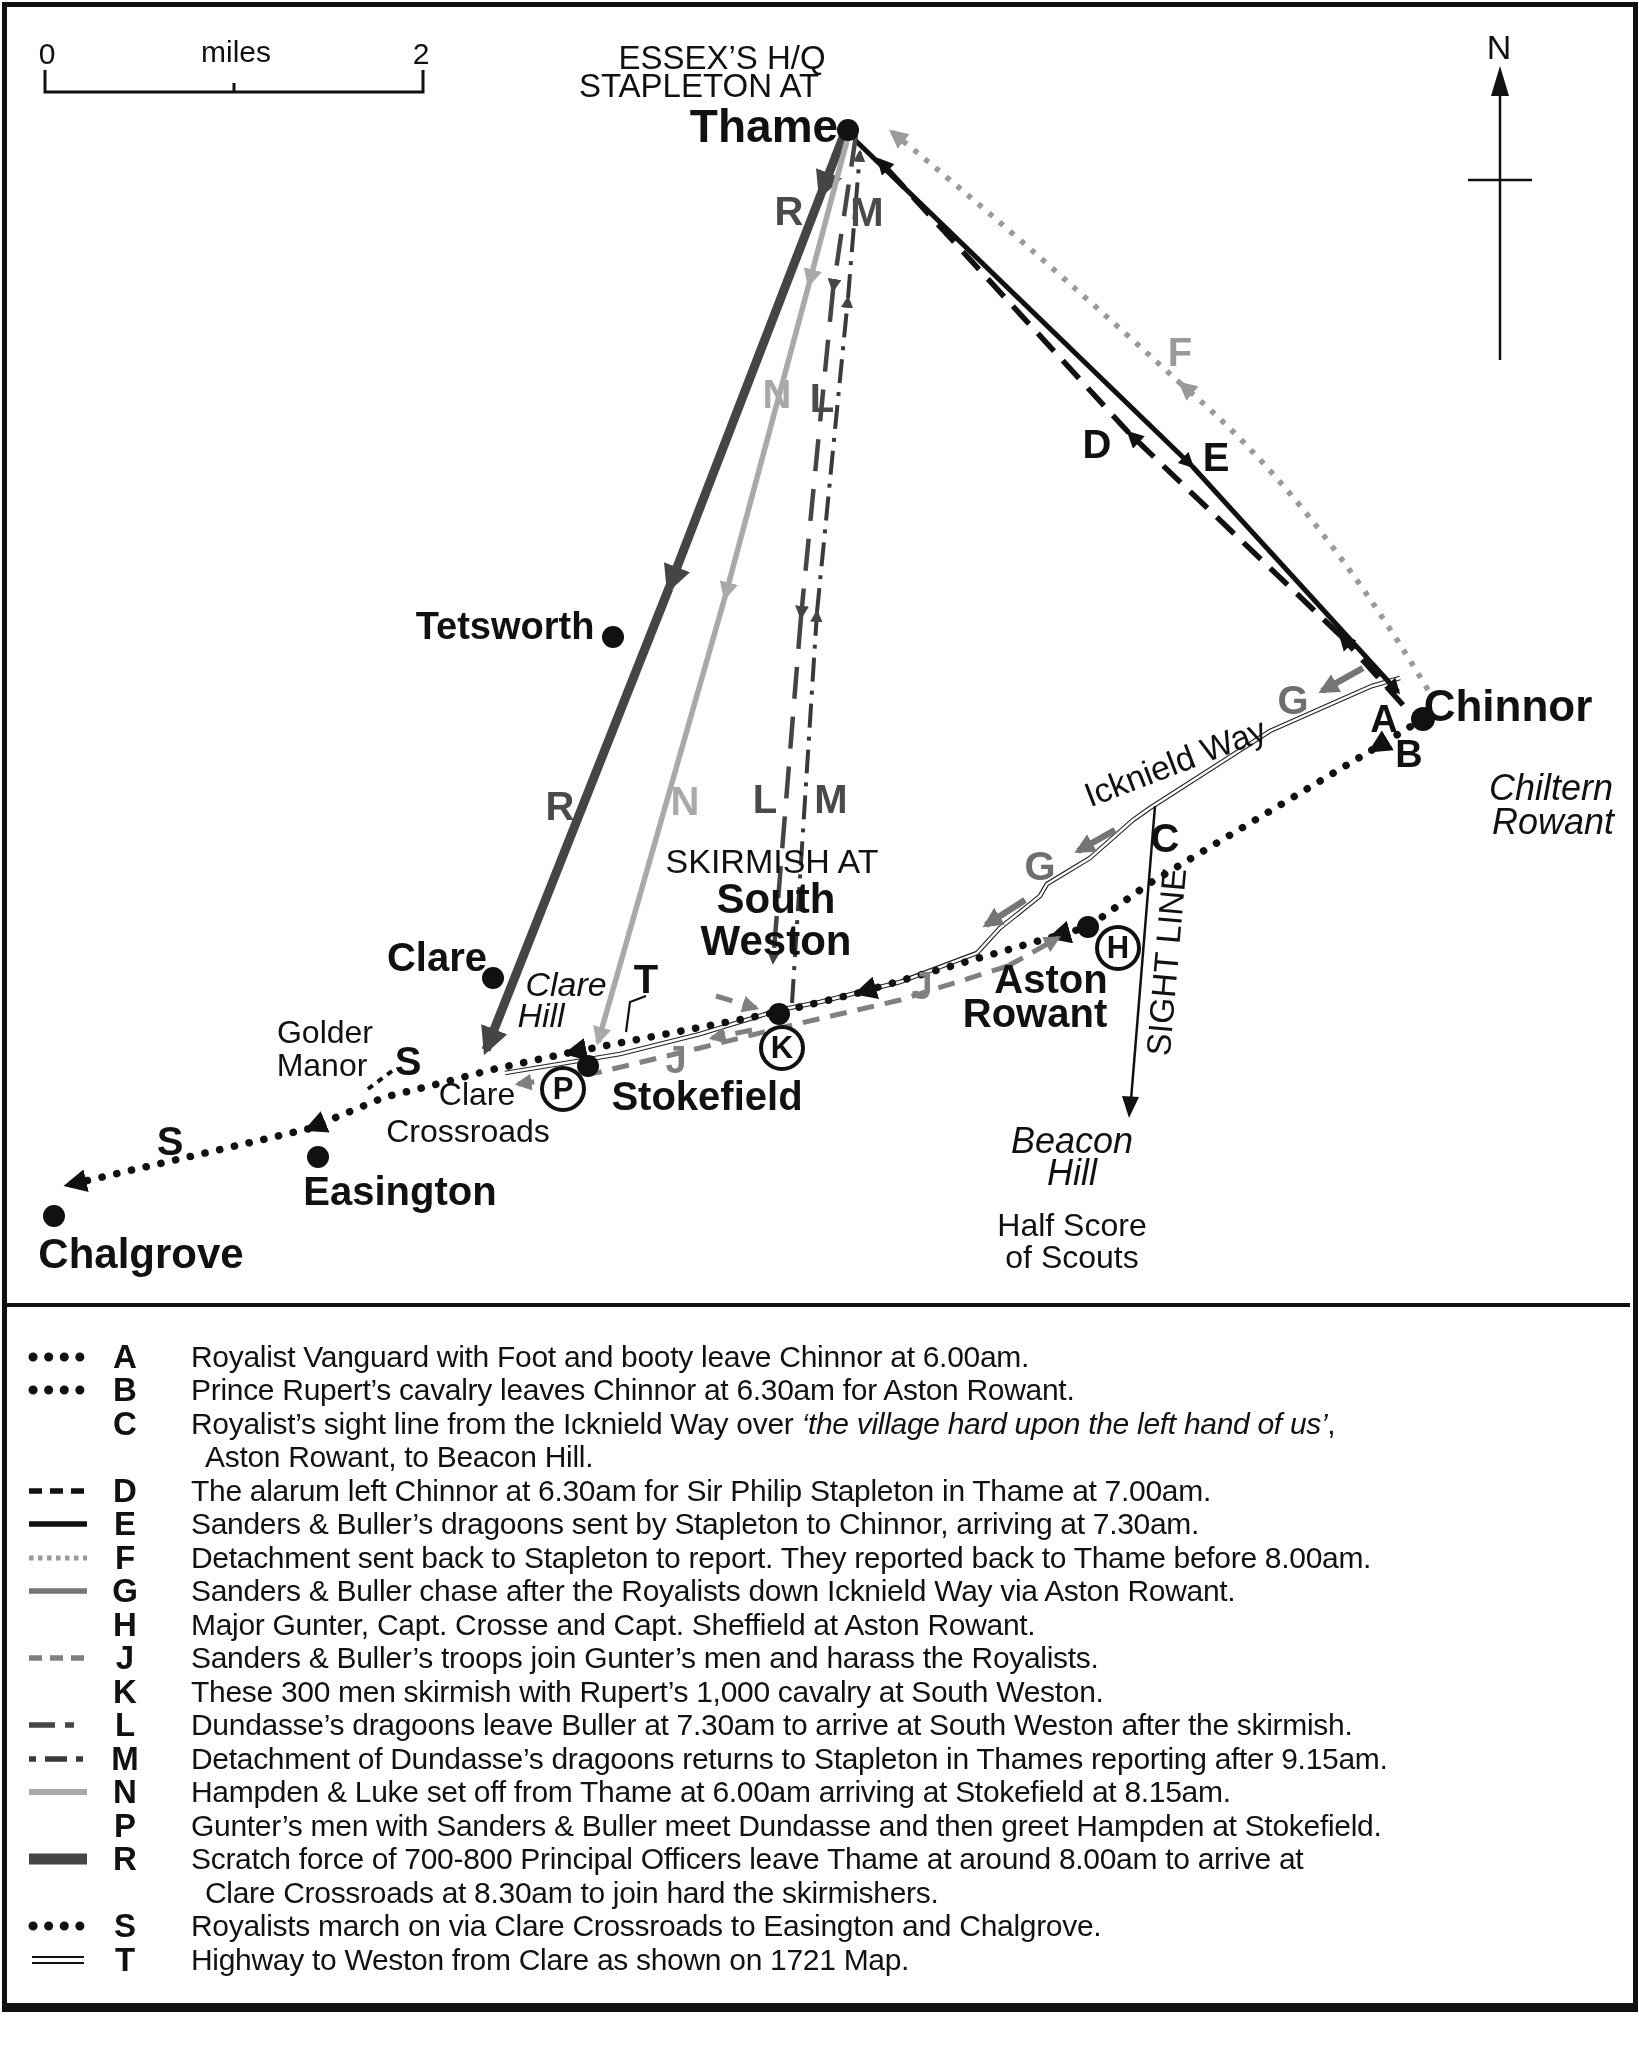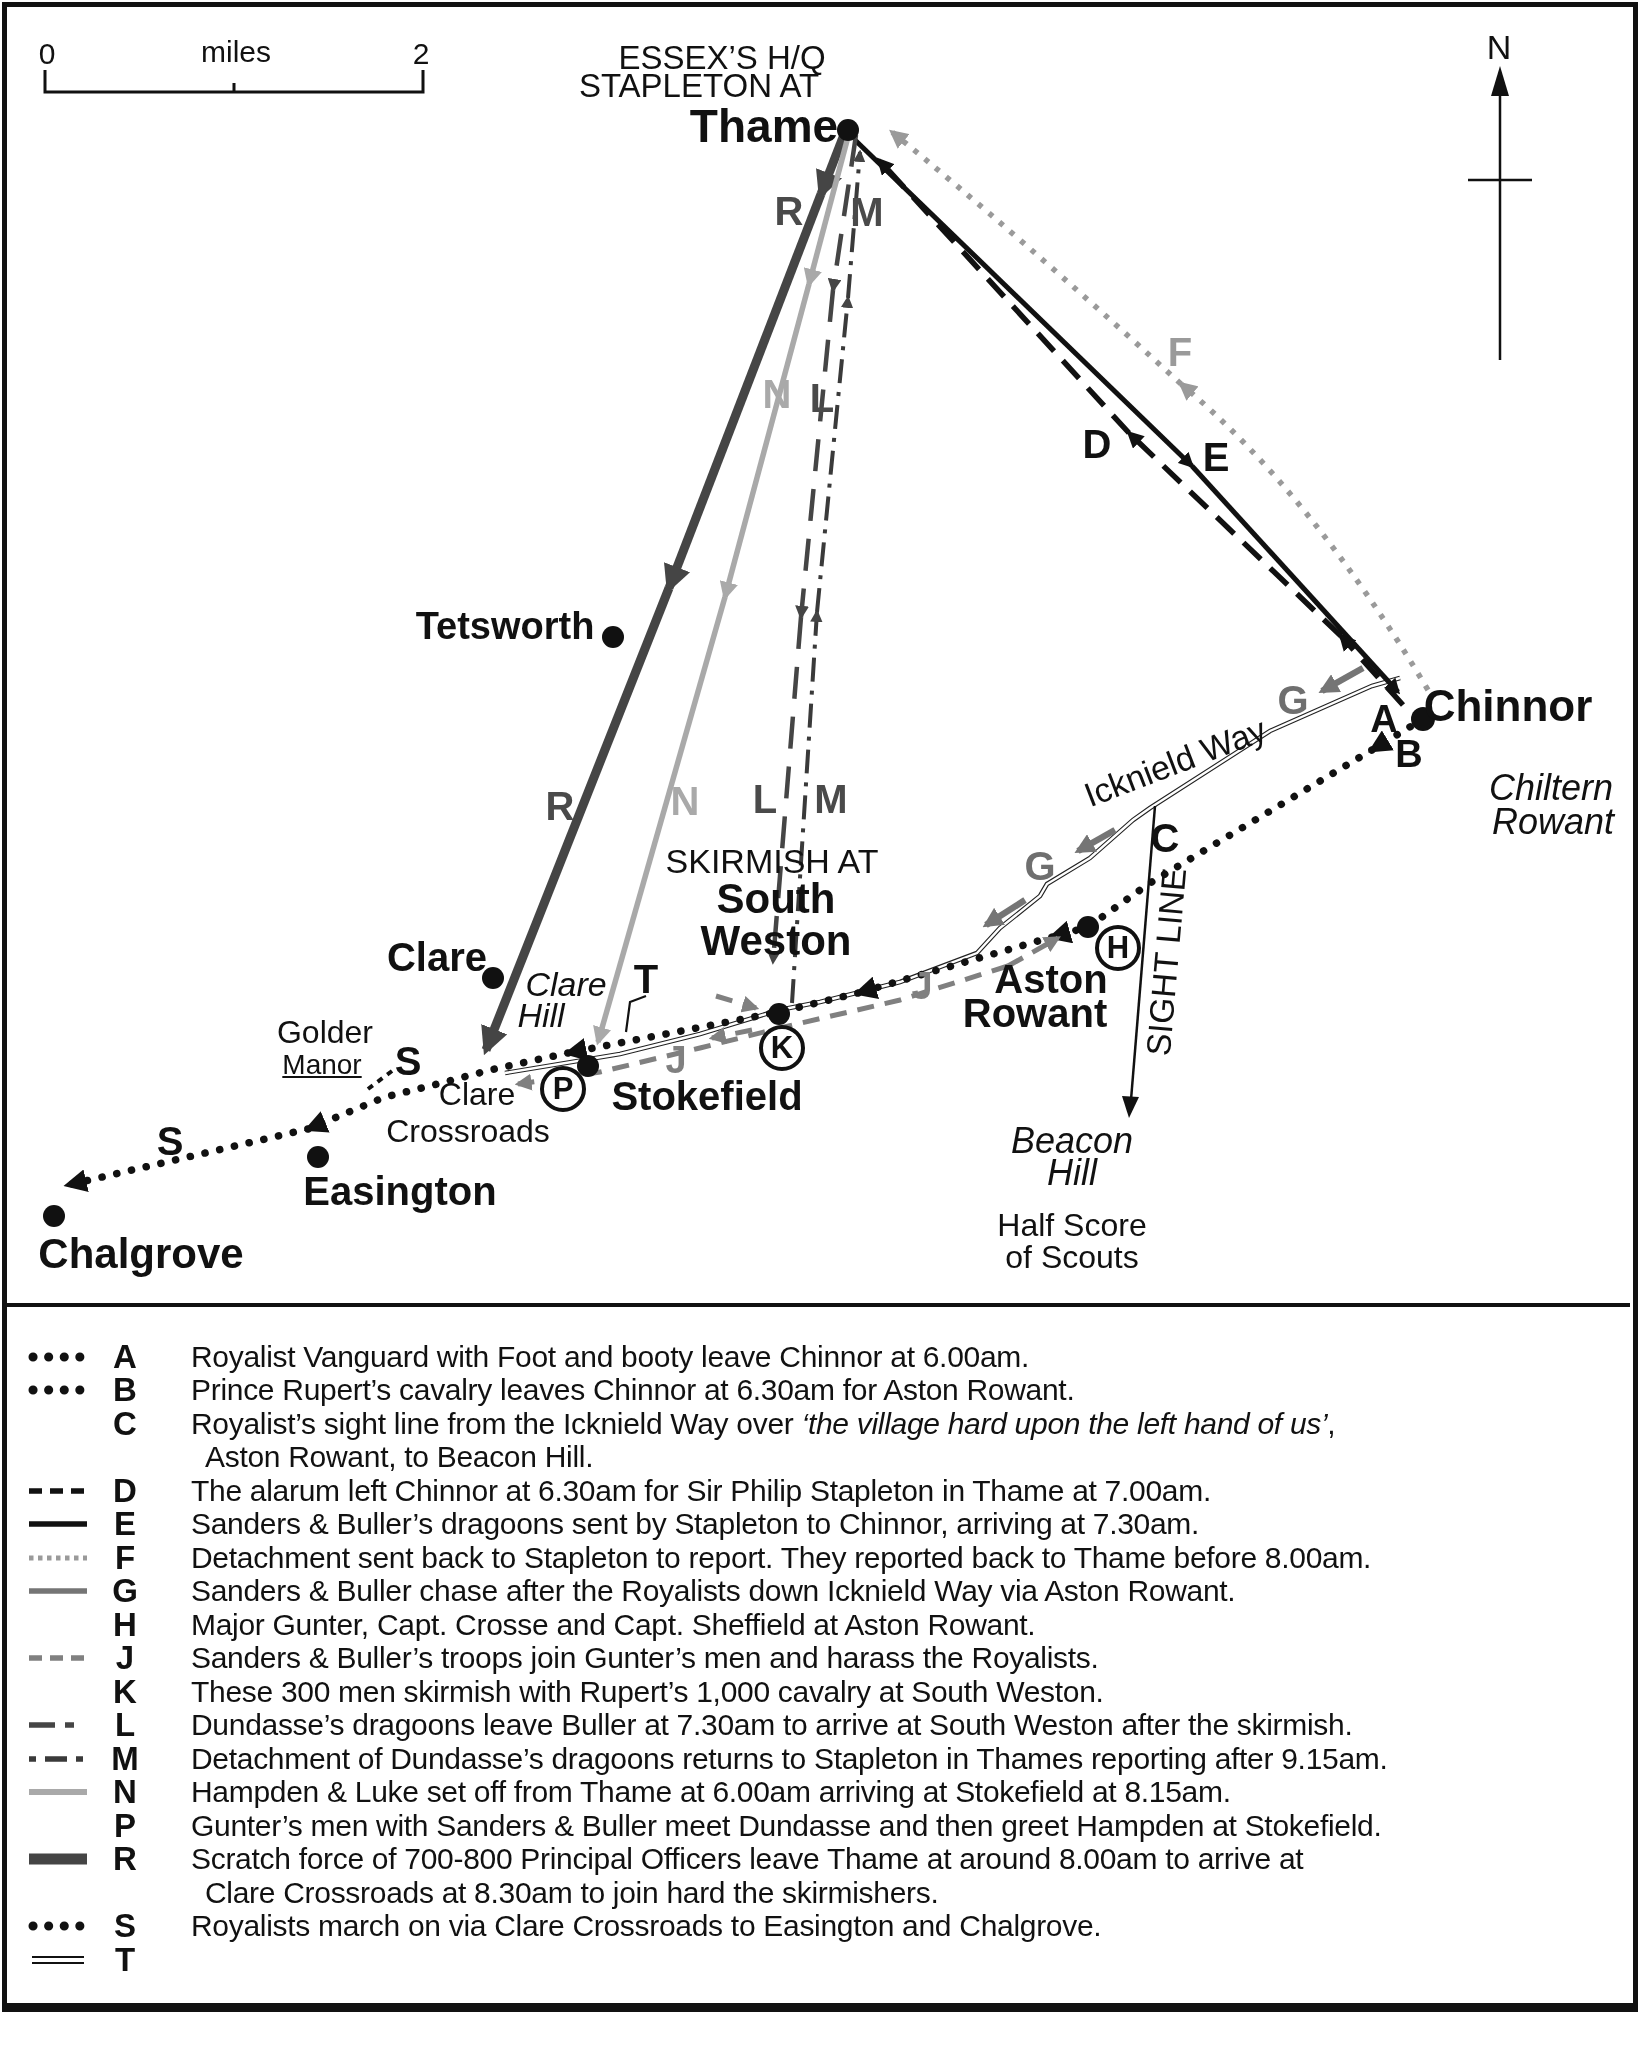--- a/index.html
+++ b/index.html
@@ -206,21 +206,21 @@
   <div class="lbl i" style="left:1072px;top:1173px;font-size:36px;">Hill</div>
   <div class="lbl" style="left:1072px;top:1225px;font-size:32px;">Half Score</div>
   <div class="lbl" style="left:1072px;top:1257px;font-size:32px;">of Scouts</div>
 
   <div class="lbl b" style="left:437px;top:957px;font-size:40px;">Clare</div>
   <div class="lbl i" style="left:566px;top:984px;font-size:34px;">Clare</div>
   <div class="lbl i" style="left:541px;top:1015px;font-size:34px;">Hill</div>
   <div class="lbl b" style="left:646px;top:979px;font-size:40px;">T</div>
 
   <div class="lbl" style="left:325px;top:1032px;font-size:32px;">Golder</div>
-  <div class="lbl" style="left:322px;top:1065px;font-size:28px;text-decoration:underline;">Manor</div>
+  <div class="lbl" style="left:322px;top:1065px;font-size:32px;">Manor</div>
   <div class="lbl b" style="left:408px;top:1061px;font-size:40px;">S</div>
   <div class="lbl" style="left:477px;top:1094px;font-size:32px;">Clare</div>
   <div class="lbl" style="left:468px;top:1131px;font-size:32px;">Crossroads</div>
   <div class="lbl b" style="left:707px;top:1096px;font-size:40px;">Stokefield</div>
 
   <div class="lbl b" style="left:170px;top:1141px;font-size:40px;">S</div>
   <div class="lbl b" style="left:400px;top:1191px;font-size:40px;">Easington</div>
   <div class="lbl b" style="left:141px;top:1254px;font-size:42px;">Chalgrove</div>
 
   <div class="circ" style="left:1118px;top:948px;">H</div>
@@ -359,16 +359,17 @@
         </svg>
       <div class="lg-letter">S</div>
       <div class="lg-text">Royalists march on via Clare Crossroads to Easington and Chalgrove.</div>
     </div>
 
     <div class="lg-row">
       <svg class="lg-glyph" viewBox="0 0 64 16">
           <path d="M6,5 H58 M6,11 H58" stroke="#111" stroke-width="2.2" fill="none"></path>
         </svg>
       <div class="lg-letter">T</div>
+      <div class="lg-text">Highway to Weston from Clare as shown on 1721 Map.</div>
     </div>
 
   </div>
 </div>
 
 </body></html>

